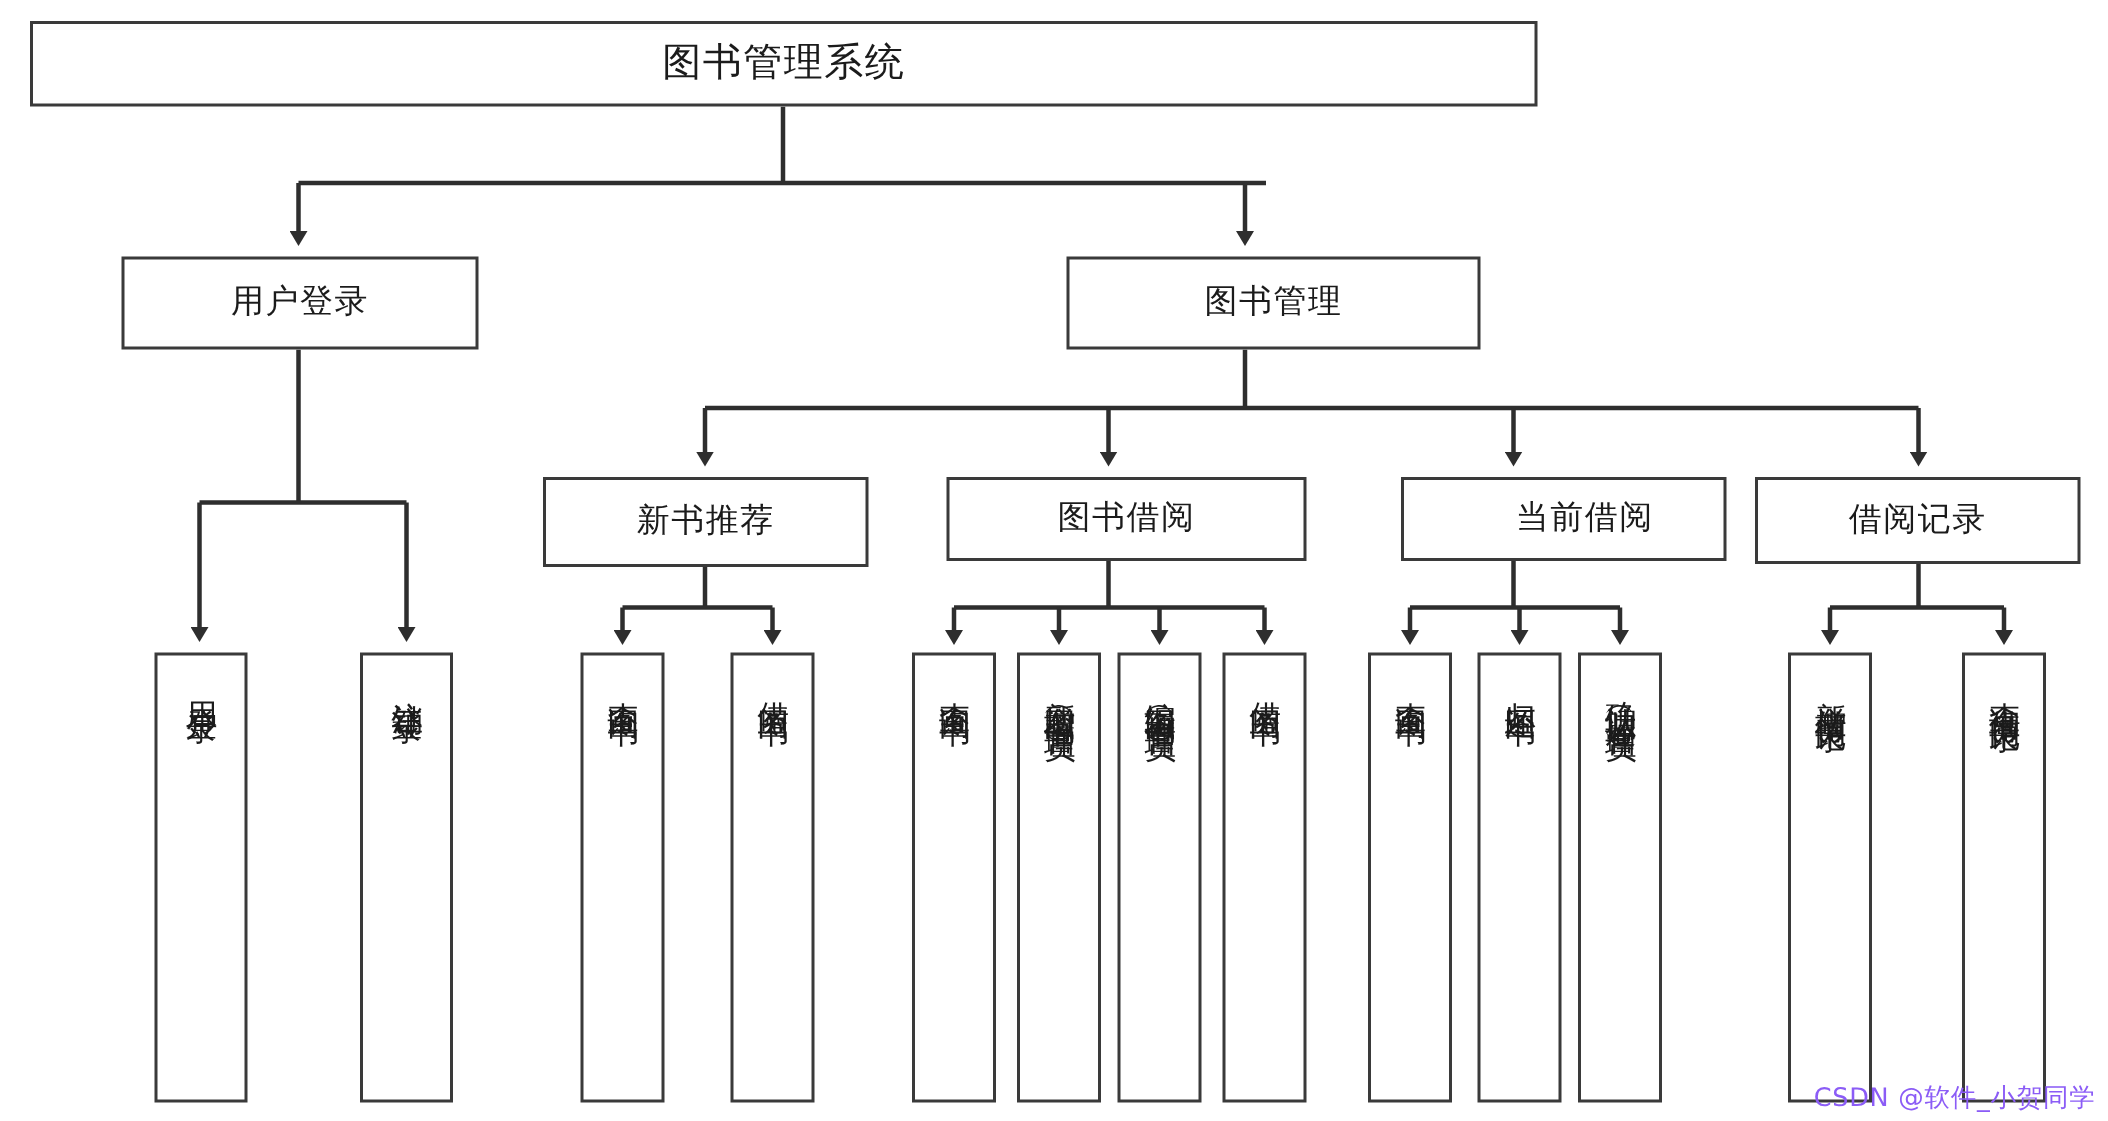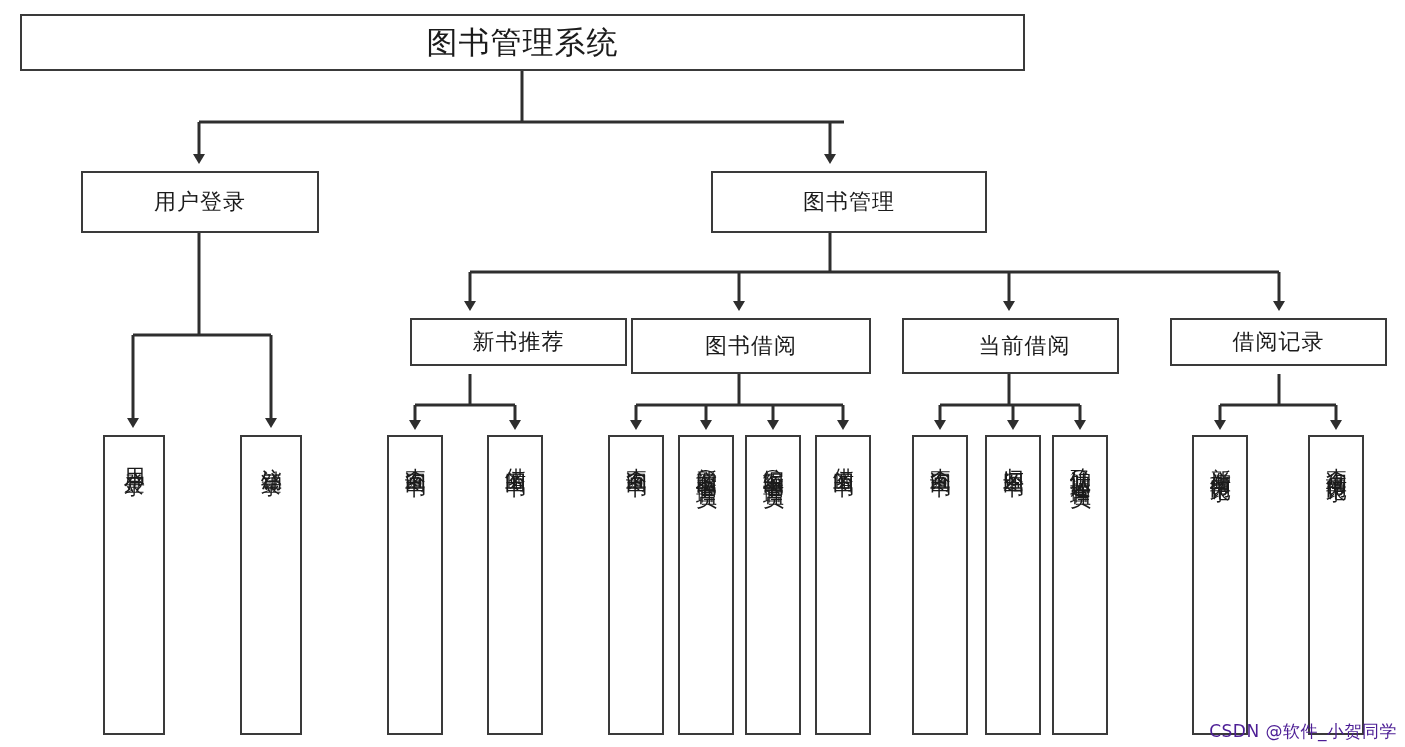--- a/index.html
+++ b/index.html
@@ -46,28 +46,28 @@
   }
   .node.leaf .label {
     writing-mode: vertical-rl;
     text-orientation: upright;
     font-size: 21px;
     letter-spacing: 3px;
     line-height: 1.1;
     white-space: nowrap;
   }
   .node.root .label {
-    font-size: 31px;
+    font-size: 26px;
   }
   #watermark {
     position: absolute;
     right: 8px;
     bottom: 4px;
     font-size: 17px;
-    color: #4c1d95;
+    color: #8b5cf6;
     letter-spacing: 0.5px;
     white-space: nowrap;
     pointer-events: none;
   }
 </style>
 </head>
 <body>
 
 <div id="canvas">
 
@@ -127,30 +127,30 @@
     <span class="label">图书管理系统</span>
   </div>
 
   <div class="node" style="left:81px; top:171px; width:238px; height:62px;">
     <span class="label">用户登录</span>
   </div>
   <div class="node" style="left:711px; top:171px; width:276px; height:62px;">
     <span class="label">图书管理</span>
   </div>
 
-  <div class="node" style="left:362px; top:318px; width:217px; height:48px;margin-left:48px;">
+  <div class="node" style="left:362px; top:318px; width:217px; height:60px;">
     <span class="label">新书推荐</span>
   </div>
   <div class="node" style="left:631px; top:318px; width:240px; height:56px;">
     <span class="label">图书借阅</span>
   </div>
-  <div class="node" style="left:902px; top:318px; width:217px; height:56px;padding-left:28px;">
+  <div class="node" style="left:934px; top:318px; width:217px; height:56px;padding-left:28px;">
     <span class="label">当前借阅</span>
   </div>
-  <div class="node" style="left:1170px; top:318px; width:217px; height:48px;">
+  <div class="node" style="left:1170px; top:318px; width:217px; height:58px;">
     <span class="label">借阅记录</span>
   </div>
 
   <div class="node leaf" style="left:103px; top:435px; width:62px; height:300px;">
     <span class="label">用户登录</span>
   </div>
   <div class="node leaf" style="left:240px; top:435px; width:62px; height:300px;">
     <span class="label">注销登录</span>
   </div>
 

